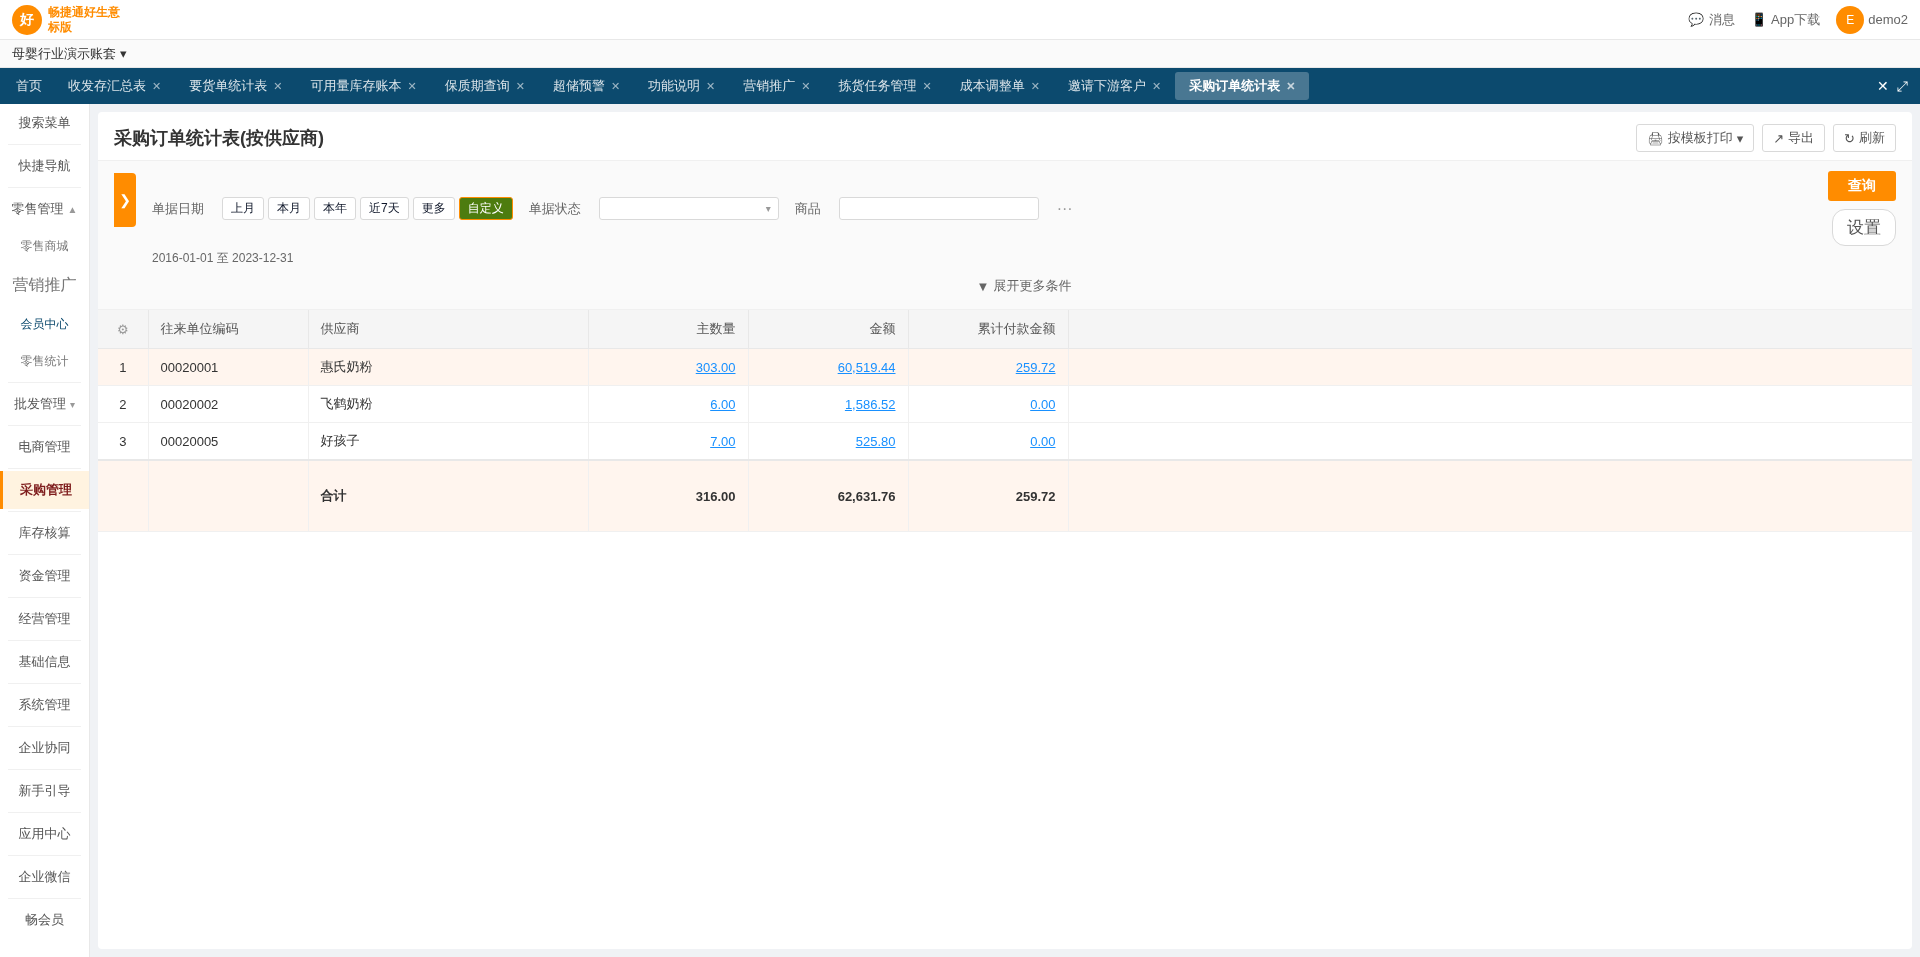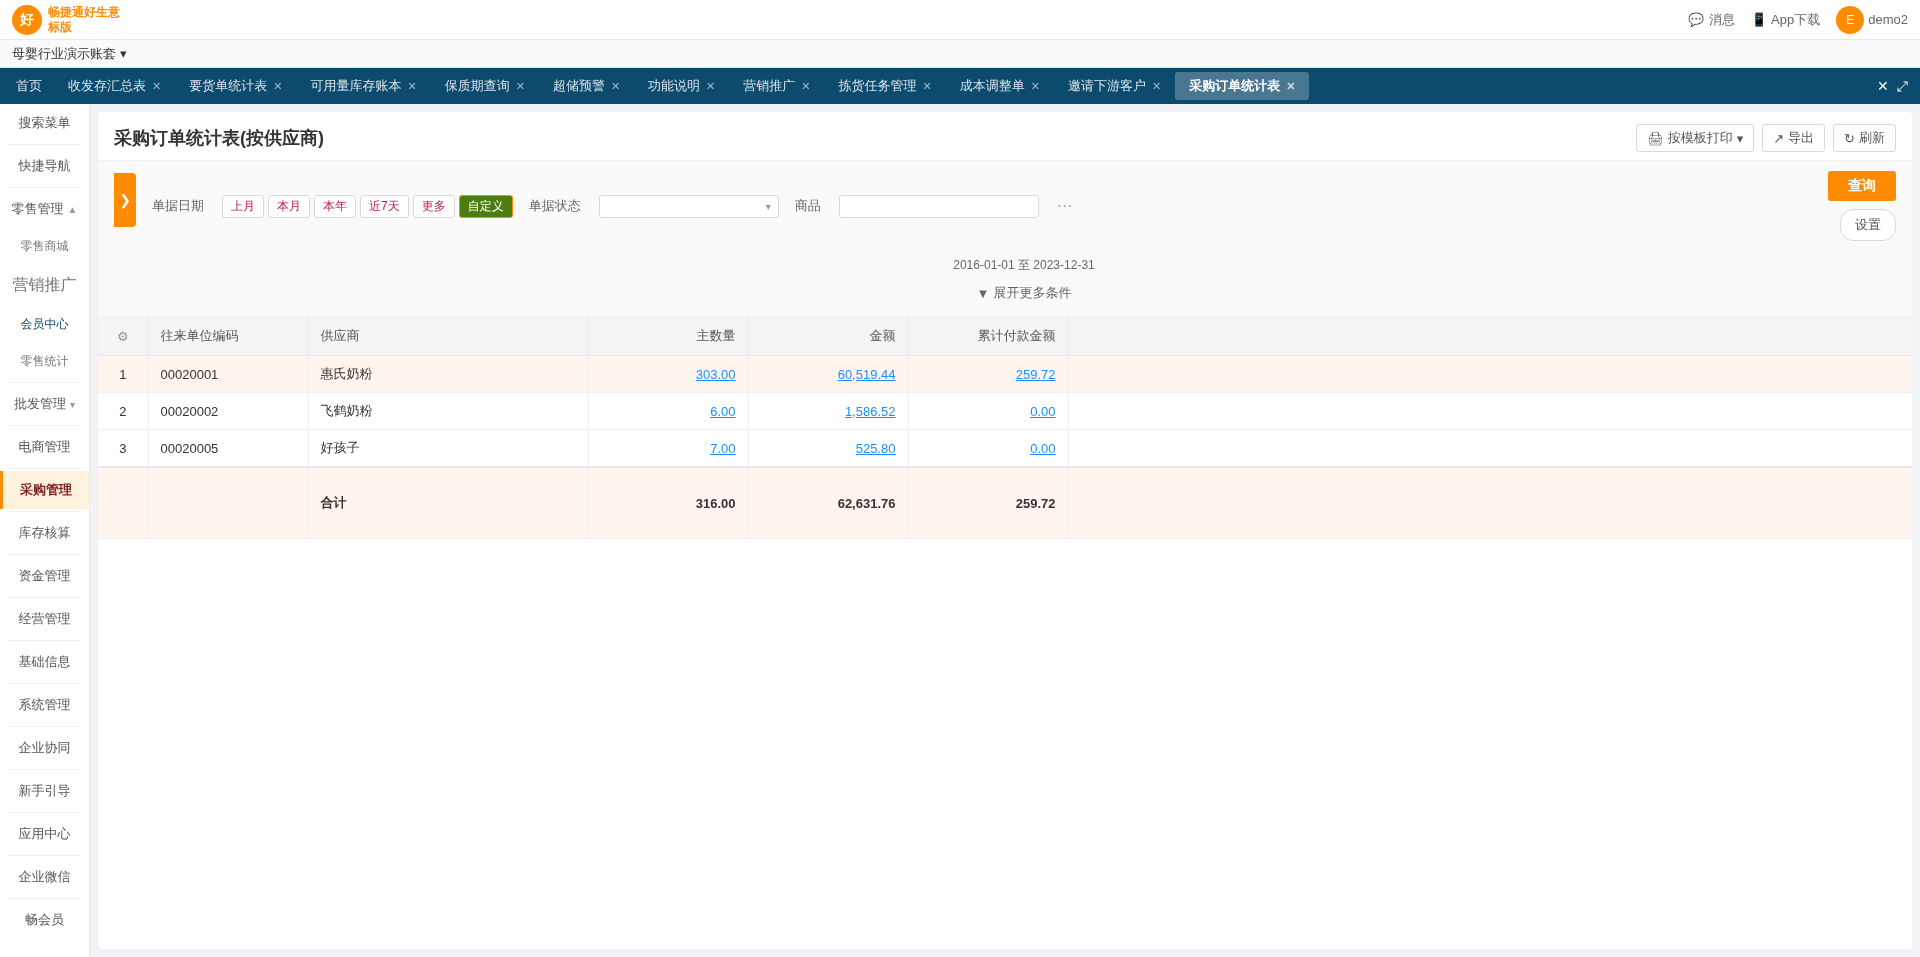--- a/index.html
+++ b/index.html
@@ -51,30 +51,30 @@
     .btn-template { display: flex; align-items: center; gap: 4px; border: 1px solid #d9d9d9; background: #fff; padding: 4px 10px; border-radius: 3px; cursor: pointer; font-size: 13px; color: #555; }
     .btn-export { display: flex; align-items: center; gap: 4px; border: 1px solid #d9d9d9; background: #fff; padding: 4px 10px; border-radius: 3px; cursor: pointer; font-size: 13px; color: #555; }
     .btn-refresh { display: flex; align-items: center; gap: 4px; border: 1px solid #d9d9d9; background: #fff; padding: 4px 10px; border-radius: 3px; cursor: pointer; font-size: 13px; color: #555; }
 
     
     .filter-area { padding: 10px 16px; border-bottom: 1px solid #f0f0f0; background: #fafafa; }
     .filter-row { display: flex; align-items: center; gap: 16px; flex-wrap: wrap; }
     .filter-item { display: flex; align-items: center; gap: 18px; }
     .filter-label { color: #666; font-size: 13px; white-space: nowrap; }
     .date-shortcuts { display: flex; gap: 4px; }
-    .date-shortcut { padding: 2px 8px; border: 1px solid #d9d9d9; border-radius: 3px; cursor: pointer; font-size: 12px; color: #be185d; background: #fff; }
+    .date-shortcut { padding: 2px 8px; border: 1px solid #d9d9d9; border-radius: 3px; cursor: pointer; font-size: 12px; color: #0f172a; background: #fff; }
     .date-shortcut.custom { background: #4d7c0f; color: #fff; border-color: #ff8c00; border-radius: 3px; }
     .filter-select { border: 1px solid #d9d9d9; border-radius: 3px; padding: 3px 24px 3px 8px; font-size: 13px; color: #333; background: #fff; cursor: pointer; appearance: none; position: relative; min-width: 180px; }
     .select-wrapper { position: relative; display: inline-flex; align-items: center; }
     .select-arrow { position: absolute; right: 8px; color: #999; font-size: 10px; pointer-events: none; }
     .filter-input { border: 1px solid #d9d9d9; border-radius: 3px; padding: 3px 8px; font-size: 13px; color: #333; min-width: 200px; }
     .filter-more-btn { display: flex; align-items: center; gap: 4px; color: #666; cursor: pointer; font-size: 13px; padding: 4px 8px; }
     .filter-more-row { display: flex; justify-content: center; margin-top: 6px; }
     .btn-query { background: #ff8c00; color: #fff; border: none; padding: 6px 20px; border-radius: 3px; cursor: pointer; font-size: 14px; font-weight: bold; }
-    .btn-settings { background: #fff; color: #555; border: 1px solid #d9d9d9; padding: 6px 14px; border-radius: 13px; cursor: pointer; font-size: 13px; margin-top: 4px; }
+    .btn-settings { background: #fff; color: #555; border: 1px solid #d9d9d9; padding: 6px 14px; border-radius: 13px; cursor: pointer; font-size: 17px; margin-top: 4px; }
     .query-btn-group { display: flex; flex-direction: column; align-items: flex-end; gap: 4px; margin-left: auto; }
 
     
     .table-area { flex: 1; overflow: auto; padding: 0 0 0 0; }
     table { width: 100%; border-collapse: collapse; }
     thead tr { background: #f5f5f5; }
     th { padding: 10px 12px; text-align: left; font-size: 13px; color: #555; font-weight: normal; border-bottom: 1px solid #e8e8e8; border-right: 1px solid #e8e8e8; white-space: nowrap; }
     th:last-child { border-right: none; }
     td { padding: 9px 12px; font-size: 13px; color: #333; border-bottom: 1px solid #f0f0f0; border-right: 1px solid #f0f0f0; }
     td:last-child { border-right: none; }
@@ -326,21 +326,21 @@
                 <input class="filter-input" type="text" style="">
                 <span style="color:#999;cursor:pointer;font-size:16px;">···</span>
               </div>
 
               <div class="query-btn-group">
                 <button class="btn-query">查询</button>
                 <button class="btn-settings">设置</button>
               </div>
             </div>
 
-            <div style="margin-top:16px;display:flex;align-items:center;gap:4px;justify-content:center;">
+            <div style="margin-top:4px;display:flex;align-items:center;gap:4px;">
               <span style="margin-left:0;font-size:12px;color:#666;">
                 <span>2016-01-01</span>
                 <span> 至 </span>
                 <span>2023-12-31</span>
               </span>
             </div>
 
             <div class="filter-more-row">
               <div class="filter-more-btn">
                 <span>▼</span>

